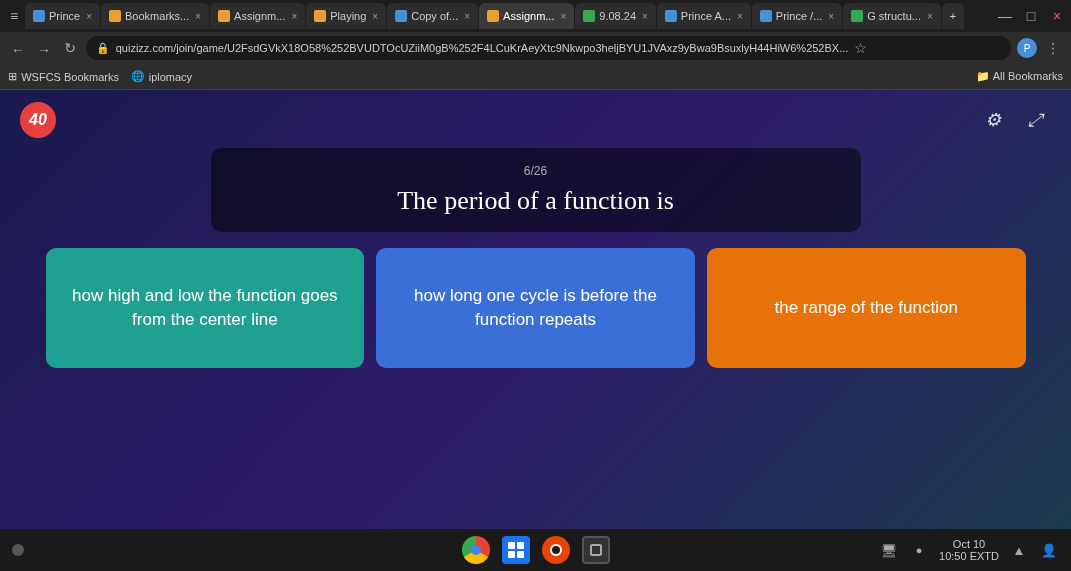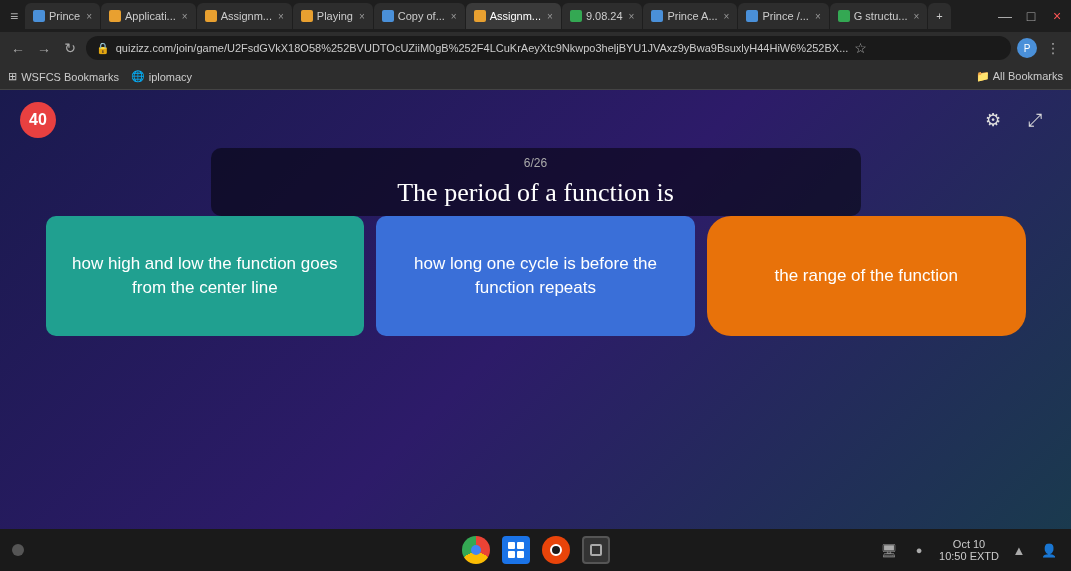--- a/index.html
+++ b/index.html
@@ -144,20 +144,21 @@
       align-items: center;
       padding: 12px 20px 0 20px;
     }
 
     .top-bar {
       width: 100%;
       display: flex;
       align-items: center;
       justify-content: space-between;
       margin-bottom: 10px;
+      font-style: italic;
     }
 
     .timer-circle {
       width: 36px;
       height: 36px;
       border-radius: 50%;
       background: #e84040;
       display: flex;
       align-items: center;
       justify-content: center;
@@ -179,24 +180,25 @@
       align-items: center;
       justify-content: center;
       color: #ddd;
       font-size: 18px;
       cursor: pointer;
     }
 
     .question-card {
       background: rgba(0,0,0,0.5);
       border-radius: 10px;
-      padding: 8px 30px;
+      padding: 16px 30px;
       text-align: center;
       width: 90%;
       max-width: 650px;
+      margin-bottom: 16px;
     }
 
     .question-number {
       font-size: 12px;
       color: #aaa;
       margin-bottom: 8px;
     }
 
     .question-text {
       font-size: 26px;
@@ -224,21 +226,21 @@
       padding: 16px;
       cursor: pointer;
       font-size: 17px;
       color: white;
       font-weight: 500;
       line-height: 1.4;
     }
 
     .answer-blue { background: #3a6fd8; }
     .answer-teal { background: #20a090; }
-    .answer-orange { background: #e8720a; border-radius: 24px; }
+    .answer-orange { background: #e8720a; }
 
     .player-area {
       position: absolute;
       bottom: 8px;
       left: 20px;
       display: flex;
       align-items: center;
       gap: 8px;
     }
 
@@ -351,21 +353,21 @@
 
     <div class="nav-btn">≡</div>
 
     <div class="tab">
       <div class="tab-favicon blue"></div>
       <span>Prince</span>
       <span class="tab-close">×</span>
     </div>
     <div class="tab">
       <div class="tab-favicon orange"></div>
-      <span>Applicati...</span>
+      <span>Bookmarks...</span>
       <span class="tab-close">×</span>
     </div>
     <div class="tab">
       <div class="tab-favicon orange"></div>
       <span>Assignm...</span>
       <span class="tab-close">×</span>
     </div>
     <div class="tab">
       <div class="tab-favicon orange"></div>
       <span>Playing</span>

